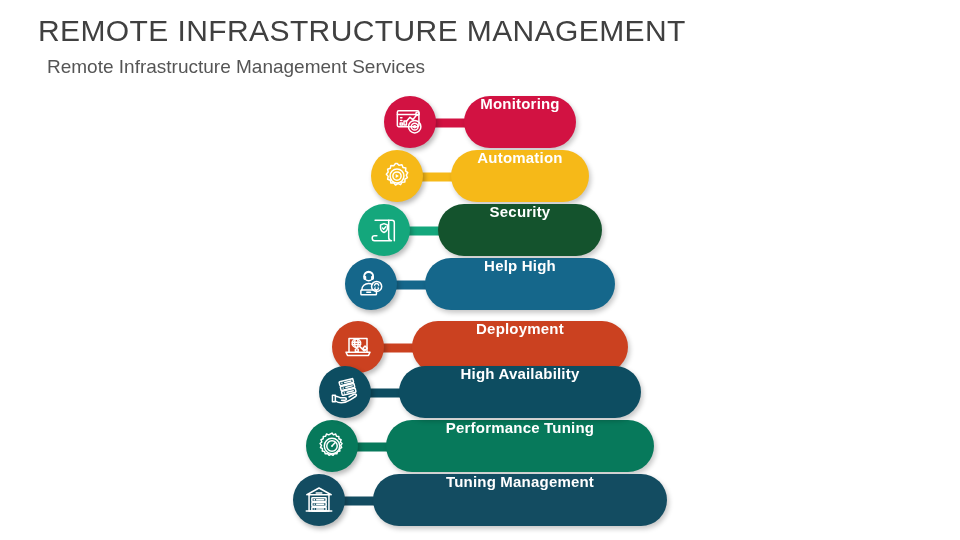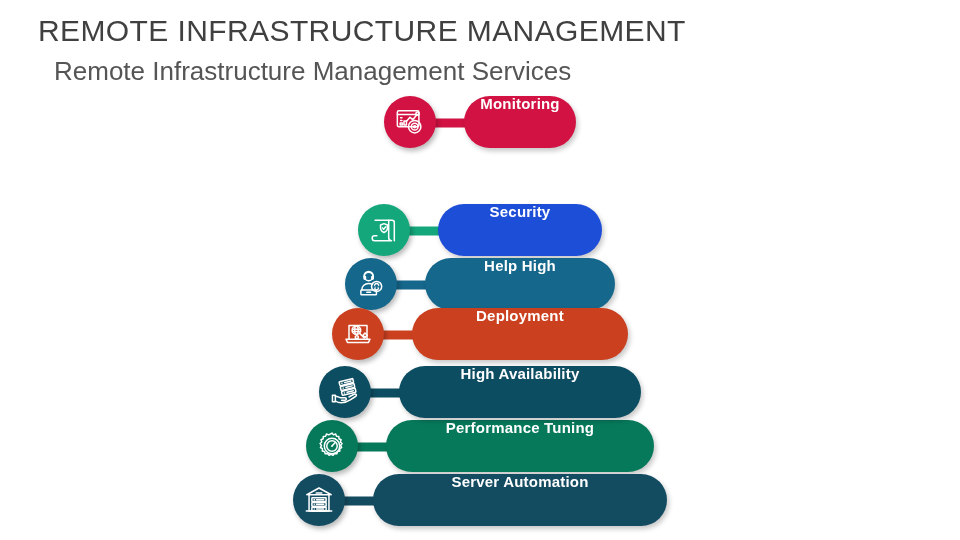--- a/index.html
+++ b/index.html
@@ -31,25 +31,25 @@
   #title {
     font-size: 30px;
     font-weight: normal;
     color: #404040;
     letter-spacing: 0.4px;
     line-height: 1.15;
     white-space: nowrap;
     margin: 0;
   }
   #subtitle {
-    font-size: 26px;
+    font-size: 19px;
     font-weight: normal;
     color: #555555;
     line-height: 1.2;
-    margin: 7px 0 0 16px;
+    margin: 7px 0 0 9px;
     white-space: nowrap;
   }
 
   
   #diagram {
     position: absolute;
     left: 0;
     top: 93px;
     width: 960px;
     height: 447px;
@@ -138,23 +138,39 @@
       <rect x="9.6" y="15" width="2.6" height="4.2"></rect>
       <polyline points="12.5,15 16,11 19,13.5 23.5,8"></polyline>
       <circle cx="24" cy="7" r="1.7"></circle>
       <circle cx="21" cy="21" r="6.6"></circle>
       <circle cx="21" cy="21" r="3.6"></circle>
       <circle cx="21" cy="21" r="1.1" fill="#fff"></circle>
     </svg>
           </span>
         </div>
       </div>
+      <div class="row" style="left: 0px; top: 57px; width: 960px;">
+        <div class="connector" style="left: 397px; width: 68px; background: rgb(246, 185, 24);"></div>
+        <div class="pill" style="left: 451px; width: 138px; background: rgb(246, 185, 24);">
+          <span class="pill-label">Automation</span>
+        </div>
+        <div class="badge" style="left: 371px; background: rgb(246, 185, 24);">
+          <span>
+    <svg viewBox="0 0 32 32" fill="none" stroke="#fff" stroke-width="1.5" stroke-linecap="round" stroke-linejoin="round">
+      <path d="M16 2.6l2.3 2.0 3.0-0.6 1.1 2.9 3.0 0.6 -0.3 3.0 2.4 1.9 -1.6 2.6 1.2 2.8 -2.6 1.5 -0.1 3.1 -3.0 0.2 -1.6 2.6 -2.8 -1.2 -2.6 1.6 -1.9 -2.4 -3.0 0.3 -0.6 -3.0 -2.9 -1.1 0.6 -3.0 -2.0 -2.3 2.0 -2.3 -0.6 -3.0 2.9 -1.1 0.6 -3.0 3.0 0.3 1.9 -2.4z"></path>
+      <circle cx="16" cy="16" r="7.4"></circle>
+      <circle cx="16" cy="16" r="4.4"></circle>
+      <path d="M14.6 13.9l3.4 2.1 -3.4 2.1z" fill="#fff" stroke="none"></path>
+    </svg>
+          </span>
+        </div>
+      </div>
       <div class="row" style="left: 0px; top: 111px; width: 960px;">
         <div class="connector" style="left: 384px; width: 68px; background: rgb(20, 167, 124);"></div>
-        <div class="pill" style="left: 438px; width: 164px; background: #1d4ed8;">
+        <div class="pill" style="left: 438px; width: 164px; background: #14532d;">
           <span class="pill-label">Security</span>
         </div>
         <div class="badge" style="left: 358px; background: rgb(20, 167, 124);">
           <span>
     <svg viewBox="0 0 32 32" fill="none" stroke="#fff" stroke-width="1.5" stroke-linecap="round" stroke-linejoin="round">
       <path d="M6.5 5.5h14.5v18.5c0 2.2 1.3 3.4 3 3.4H6.0c-1.7 0 -2.6 -1.3 -2.6 -3.0 0 -1.5 1.2 -2.3 2.6 -2.3h2.4"></path>
       <path d="M21 5.5h3.6c1.4 0 2.4 1.0 2.4 2.4v19.5"></path>
       <path d="M16.0 9.2l3.7 1.4v3.1c0 2.4 -1.6 4.2 -3.7 5.0 -2.1 -0.8 -3.7 -2.6 -3.7 -5.0v-3.1z"></path>
       <polyline points="14.4,13.9 15.6,15.2 17.9,12.6"></polyline>
     </svg>
@@ -178,21 +194,21 @@
       <line x1="11.5" y1="24.9" x2="15.5" y2="24.9"></line>
       <circle cx="22.0" cy="18.6" r="5.4"></circle>
       <path d="M19.8 17.2a2.3 2.3 0 0 1 4.4 0"></path>
       <circle cx="20.4" cy="19.4" r="0.7" fill="#fff" stroke="none"></circle>
       <circle cx="23.6" cy="19.4" r="0.7" fill="#fff" stroke="none"></circle>
       <path d="M20.1 21.0c0.5 0.9 1.1 1.3 1.9 1.3 0.8 0 1.4 -0.4 1.9 -1.3"></path>
     </svg>
           </span>
         </div>
       </div>
-      <div class="row" style="left: 0px; top: 215px; width: 960px;">
+      <div class="row" style="left: 0px; top: 228px; width: 960px;">
         <div class="connector" style="left: 358px; width: 68px; background: rgb(203, 65, 32);"></div>
         <div class="pill" style="left: 412px; width: 216px; background: rgb(203, 65, 32);">
           <span class="pill-label">Deployment</span>
         </div>
         <div class="badge" style="left: 332px; background: rgb(203, 65, 32);">
           <span>
     <svg viewBox="0 0 32 32" fill="none" stroke="#fff" stroke-width="1.5" stroke-linecap="round" stroke-linejoin="round">
       <path d="M6.4 21.6V7.0h19.2v14.6"></path>
       <path d="M3.2 21.6h25.6l-1.6 3.4H4.8z"></path>
       <circle cx="14.3" cy="12.0" r="4.5"></circle>
@@ -245,21 +261,21 @@
       <path d="M2.6 19.4h3.1v7.0H2.6z"></path>
       <path d="M5.7 20.6c2.2 0 3.4 0.9 5.2 1.5h5.0c1.0 0 1.6 0.6 1.6 1.3 0 0.8 -0.7 1.3 -1.6 1.3h-3.6"></path>
       <path d="M5.7 25.6c1.8 1.2 3.9 1.9 6.3 1.9 3.6 0 6.6 -1.3 9.6 -3.2l5.6 -3.5c0.9 -0.5 1.2 -1.4 0.7 -2.1 -0.5 -0.7 -1.4 -0.8 -2.3 -0.3l-5.4 2.9"></path>
     </svg>
           </span>
         </div>
       </div>
       <div class="row" style="left: 0px; top: 381px; width: 960px;">
         <div class="connector" style="left: 319px; width: 68px; background: rgb(19, 76, 97);"></div>
         <div class="pill" style="left: 373px; width: 294px; background: rgb(19, 76, 97);">
-          <span class="pill-label">Server Automation</span>
+          <span class="pill-label">Tuning Management</span>
         </div>
         <div class="badge" style="left: 293px; background: rgb(19, 76, 97);">
           <span>
     <svg viewBox="0 0 32 32" fill="none" stroke="#fff" stroke-width="1.5" stroke-linecap="round" stroke-linejoin="round">
       <path d="M3.0 10.4L16 3.2l13 7.2"></path>
       <path d="M4.6 10.4h22.8"></path>
       <path d="M5.4 10.4v17.4h21.2V10.4"></path>
       <path d="M2.4 27.8h27.2"></path>
       <rect x="8.4" y="13.6" width="15.2" height="4.0" rx="0.6"></rect>
       <rect x="8.4" y="18.6" width="15.2" height="4.0" rx="0.6"></rect>

